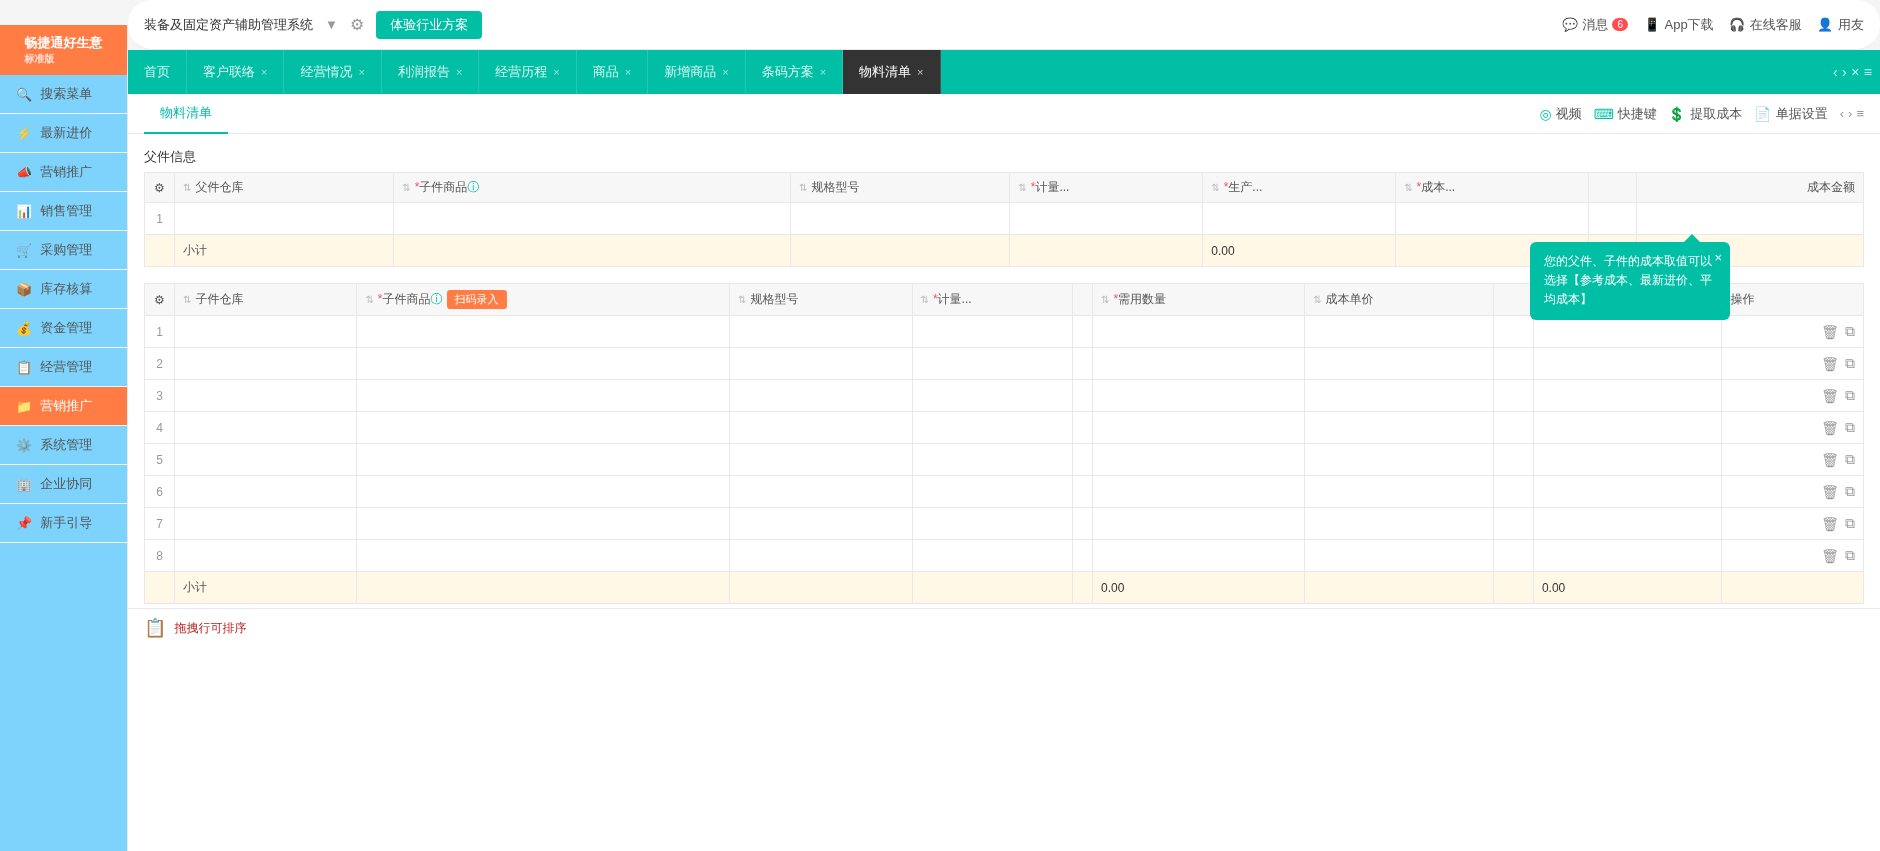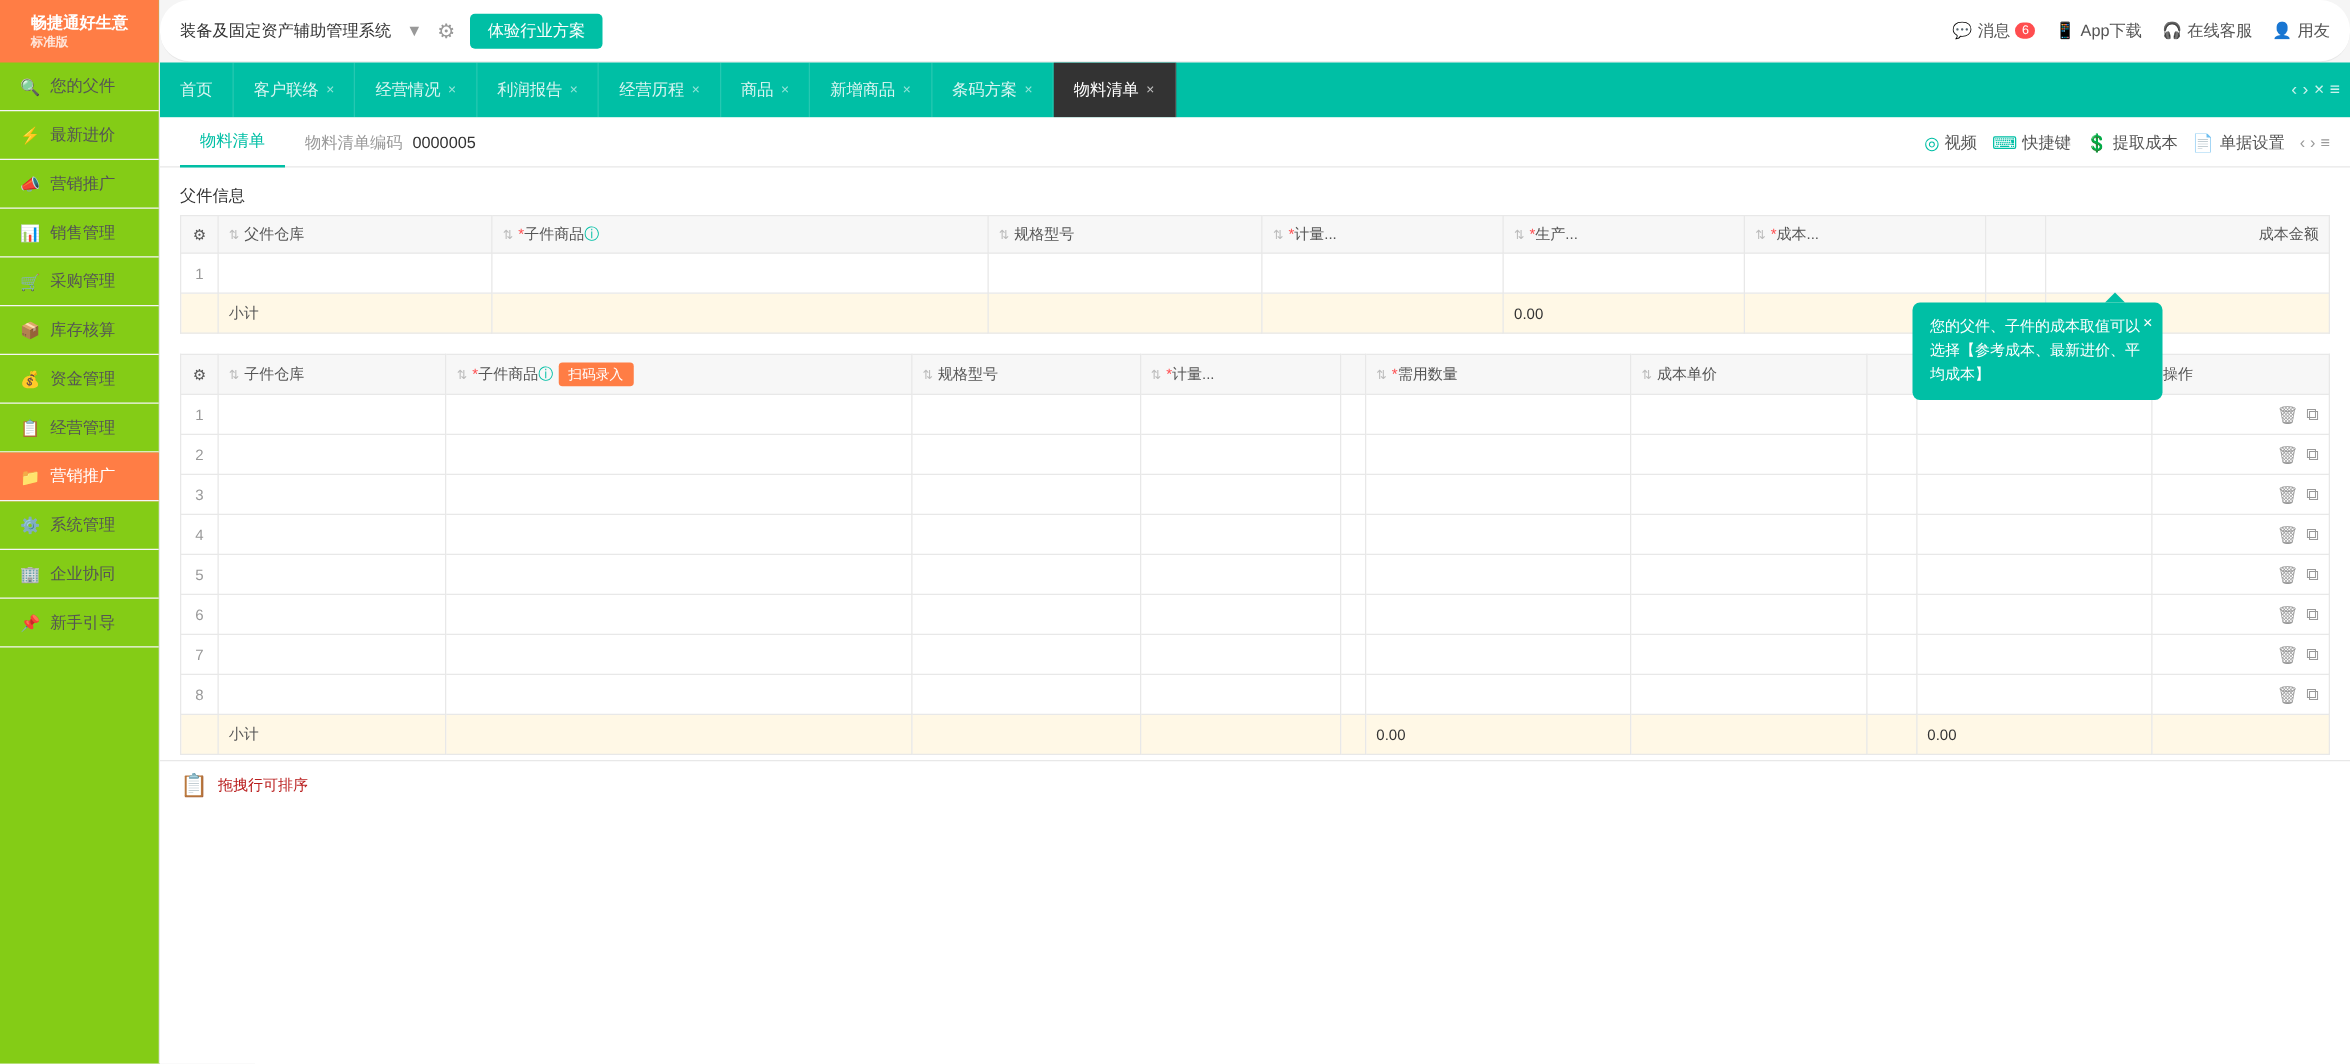--- a/index.html
+++ b/index.html
@@ -1,25 +1,26 @@
 <!DOCTYPE html>
 <html><head>
   <meta charset="utf-8">
   <style>
     * { box-sizing: border-box; margin: 0; padding: 0; }
     body { font-family: 'Microsoft YaHei', sans-serif; font-size: 13px; background: #f5f5f5; display: flex; height: 851px; overflow: hidden; }
 
     
     .sidebar {
       width: 128px;
-      background: #84cc16;
+      background: #7dd3fc;
       border-right: 1px solid #e8e8e8;
       display: flex;
       flex-direction: column;
       flex-shrink: 0;
+      margin-top: 25px;
     }
     .sidebar-logo {
       background: #ff7d45;
       height: 50px;
       display: flex;
       align-items: center;
       justify-content: center;
       color: #fff;
       font-size: 14px;
       font-weight: bold;
@@ -269,21 +270,21 @@
 
 <div class="sidebar">
   <div class="sidebar-logo">
     <div>
       <div style="font-size:13px;font-weight:bold;">畅捷通好生意</div>
       <div style="font-size:10px;opacity:0.8;">标准版</div>
     </div>
   </div>
   <div class="sidebar-nav-item" style="padding:10px 16px;">
     <span>🔍</span>
-    <span>您的父件</span>
+    <span>搜索菜单</span>
   </div>
   <div class="sidebar-nav-item">
     <span>⚡</span>
     <span>最新进价</span>
   </div>
   <div class="sidebar-nav-item">
     <span>📣</span>
     <span>营销推广</span>
   </div>
   <div class="sidebar-nav-item">
@@ -396,24 +397,20 @@
       <span class="nav-arrow">×</span>
       <span class="nav-arrow">≡</span>
     </div>
   </div>
 
   <div class="content-area">
 
     <div class="sub-tabs">
       <div class="sub-tab active">
         <span>物料清单</span>
-      </div>
-      <div class="sub-tab-code">
-        <span style="color:#999;margin-right:8px;">物料清单编码</span>
-        <span style="color:#333;font-weight:500;">0000005</span>
       </div>
       <div class="sub-tab-actions">
         <div class="sub-tab-action">
           <span class="sub-tab-action-icon">◎</span>
           <span>视频</span>
         </div>
         <div class="sub-tab-action">
           <span class="sub-tab-action-icon">⌨</span>
           <span>快捷键</span>
         </div>

